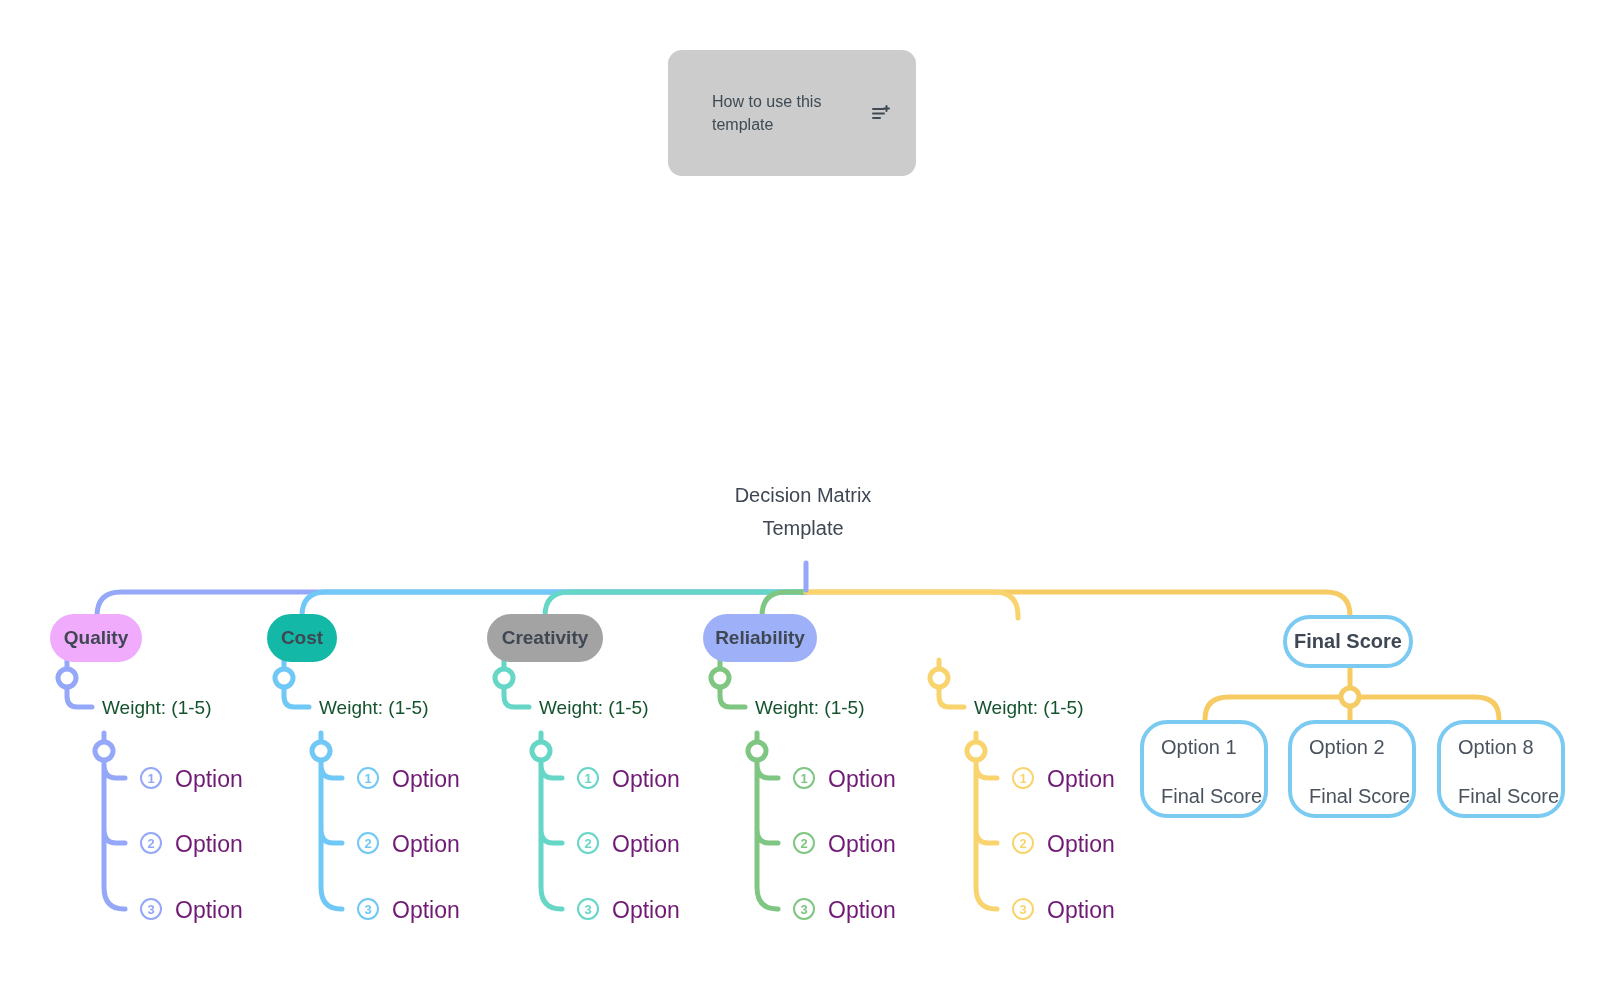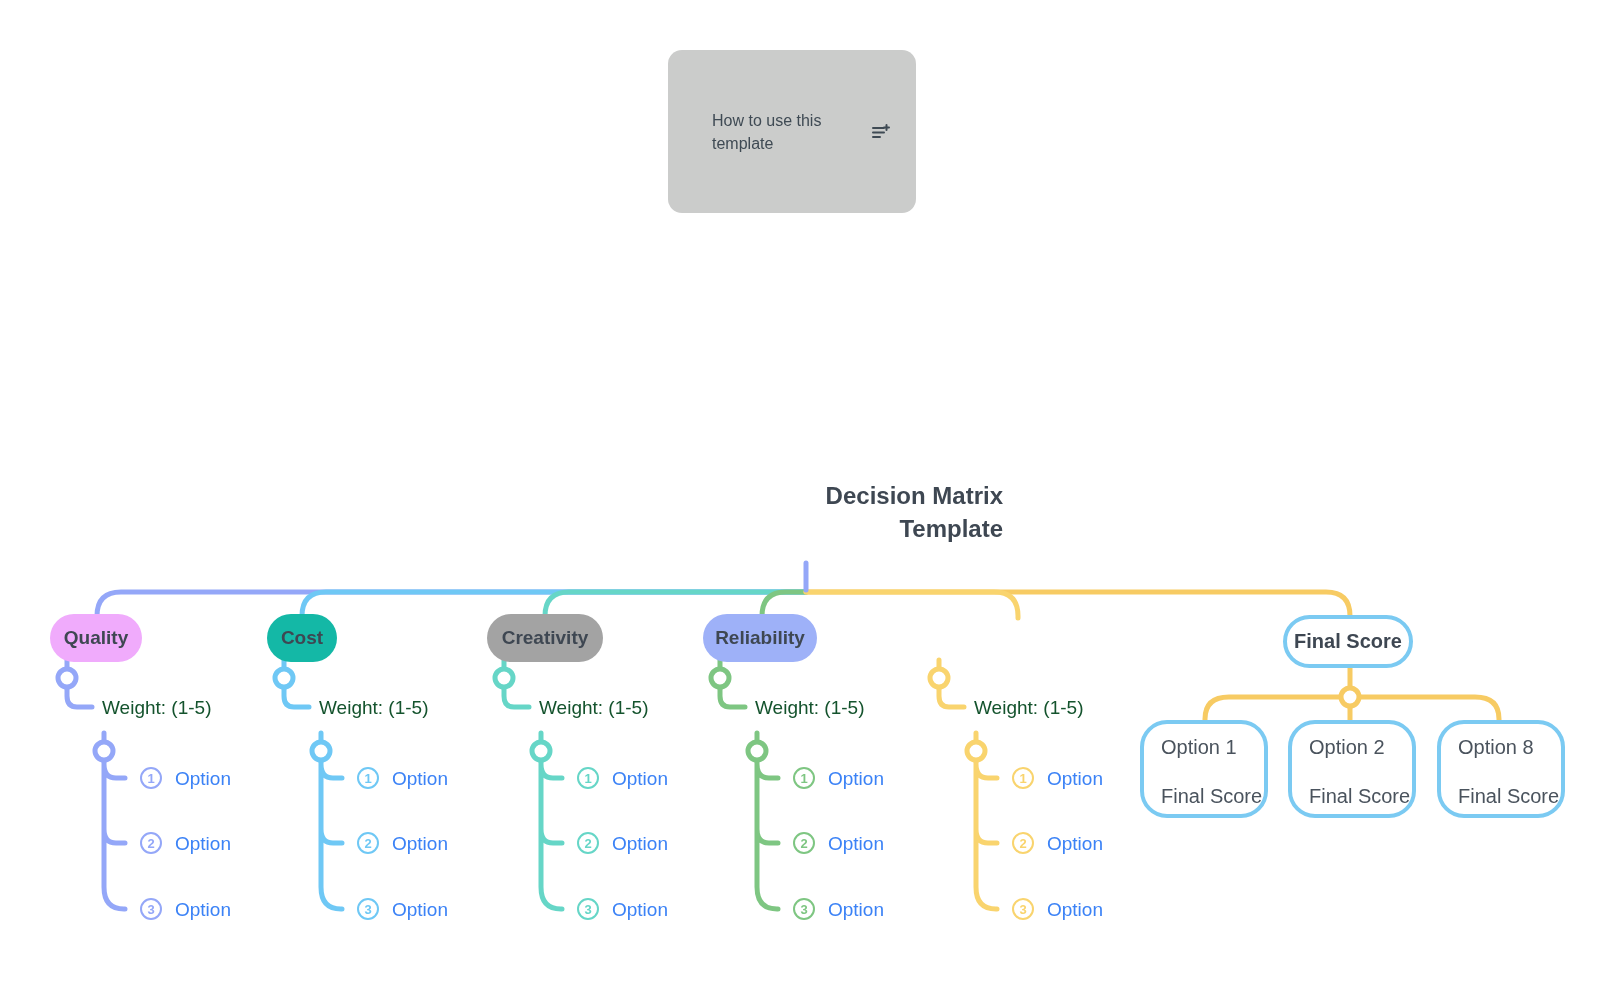--- a/index.html
+++ b/index.html
@@ -4,52 +4,52 @@
 <style>
   html,body { margin:0; padding:0; background:#ffffff; }
   #canvas {
     position:relative; width:1614px; height:985px; overflow:hidden;
     background:#ffffff;
     font-family:"Liberation Sans","DejaVu Sans",sans-serif;
   }
   #connectors { position:absolute; left:0; top:0; }
 
   .help-card {
-    position:absolute; left:668px; top:50px; width:248px; height:163px;
+    position:absolute; left:668px; top:50px; width:248px; height:126px;
     border-radius:14px; display:flex; align-items:center;
     box-sizing:border-box; padding:0 26px 0 44px; cursor:pointer;
   }
   .help-card .txt { width:150px; font-size:16px; line-height:23px; color:#3F4A54; }
   .help-card .ic { margin-left:auto; display:flex; }
 
   .root-title {
     position:absolute; left:603px; top:479px; width:400px;
-    text-align:right; font-size:24px; line-height:33px; font-weight:bold;
+    text-align:center; font-size:20px; line-height:33px; font-weight:normal;
     color:#3E4752; white-space:pre-line; cursor:pointer;
   }
 
   .pill {
     position:absolute; top:614px; height:48px; border-radius:24px;
     display:flex; align-items:center; justify-content:center;
     font-size:19px; font-weight:bold; color:#3E4752; cursor:pointer;
     box-sizing:border-box;
   }
   .wlabel {
     position:absolute; top:697px; height:22px; line-height:22px;
     font-size:19px; color:#14532d; white-space:nowrap; cursor:pointer;
   }
   .badge {
     position:absolute; width:22px; height:22px; border-radius:50%;
     background:#fff; border:2px solid; box-sizing:border-box;
     display:flex; align-items:center; justify-content:center;
     font-size:13px; font-weight:bold;
   }
   .olabel {
-    position:absolute; height:22px; line-height:22px; font-size:19px;
-    color:#3b82f6; white-space:nowrap;
+    position:absolute; height:22px; line-height:22px; font-size:23px;
+    color:#701a75; white-space:nowrap;
   }
   .fs-pill {
     position:absolute; left:1283px; top:615px; width:130px; height:53px;
     background:#fff; border:4px solid; border-radius:27px; box-sizing:border-box;
     display:flex; align-items:center; justify-content:center;
     font-size:20px; font-weight:bold; color:#3E4752; cursor:pointer;
   }
   .fs-box {
     position:absolute; top:720px; width:128px; height:98px; background:#fff;
     border:4px solid; border-radius:27px; box-sizing:border-box;

